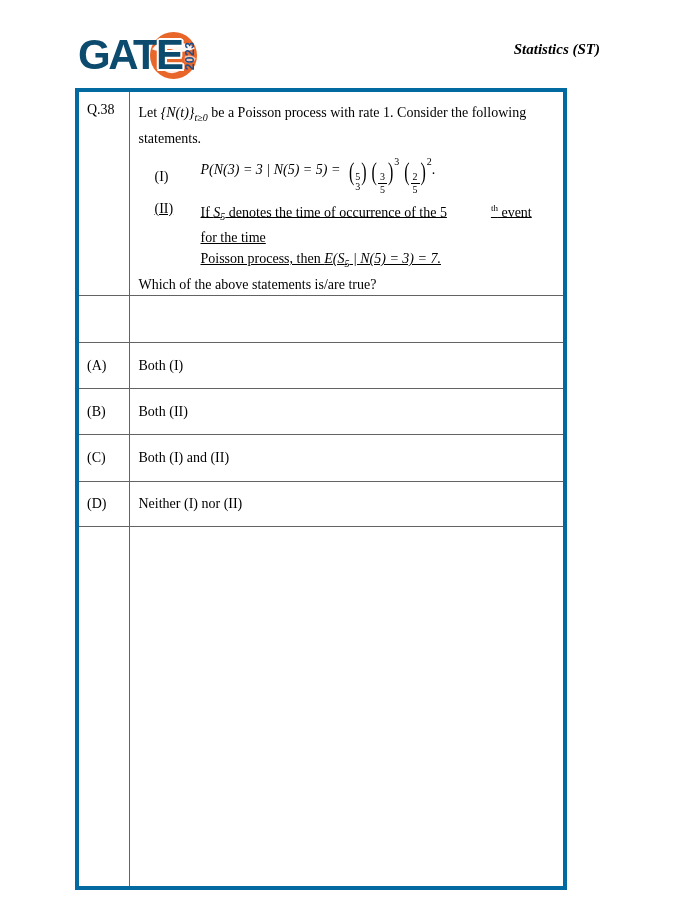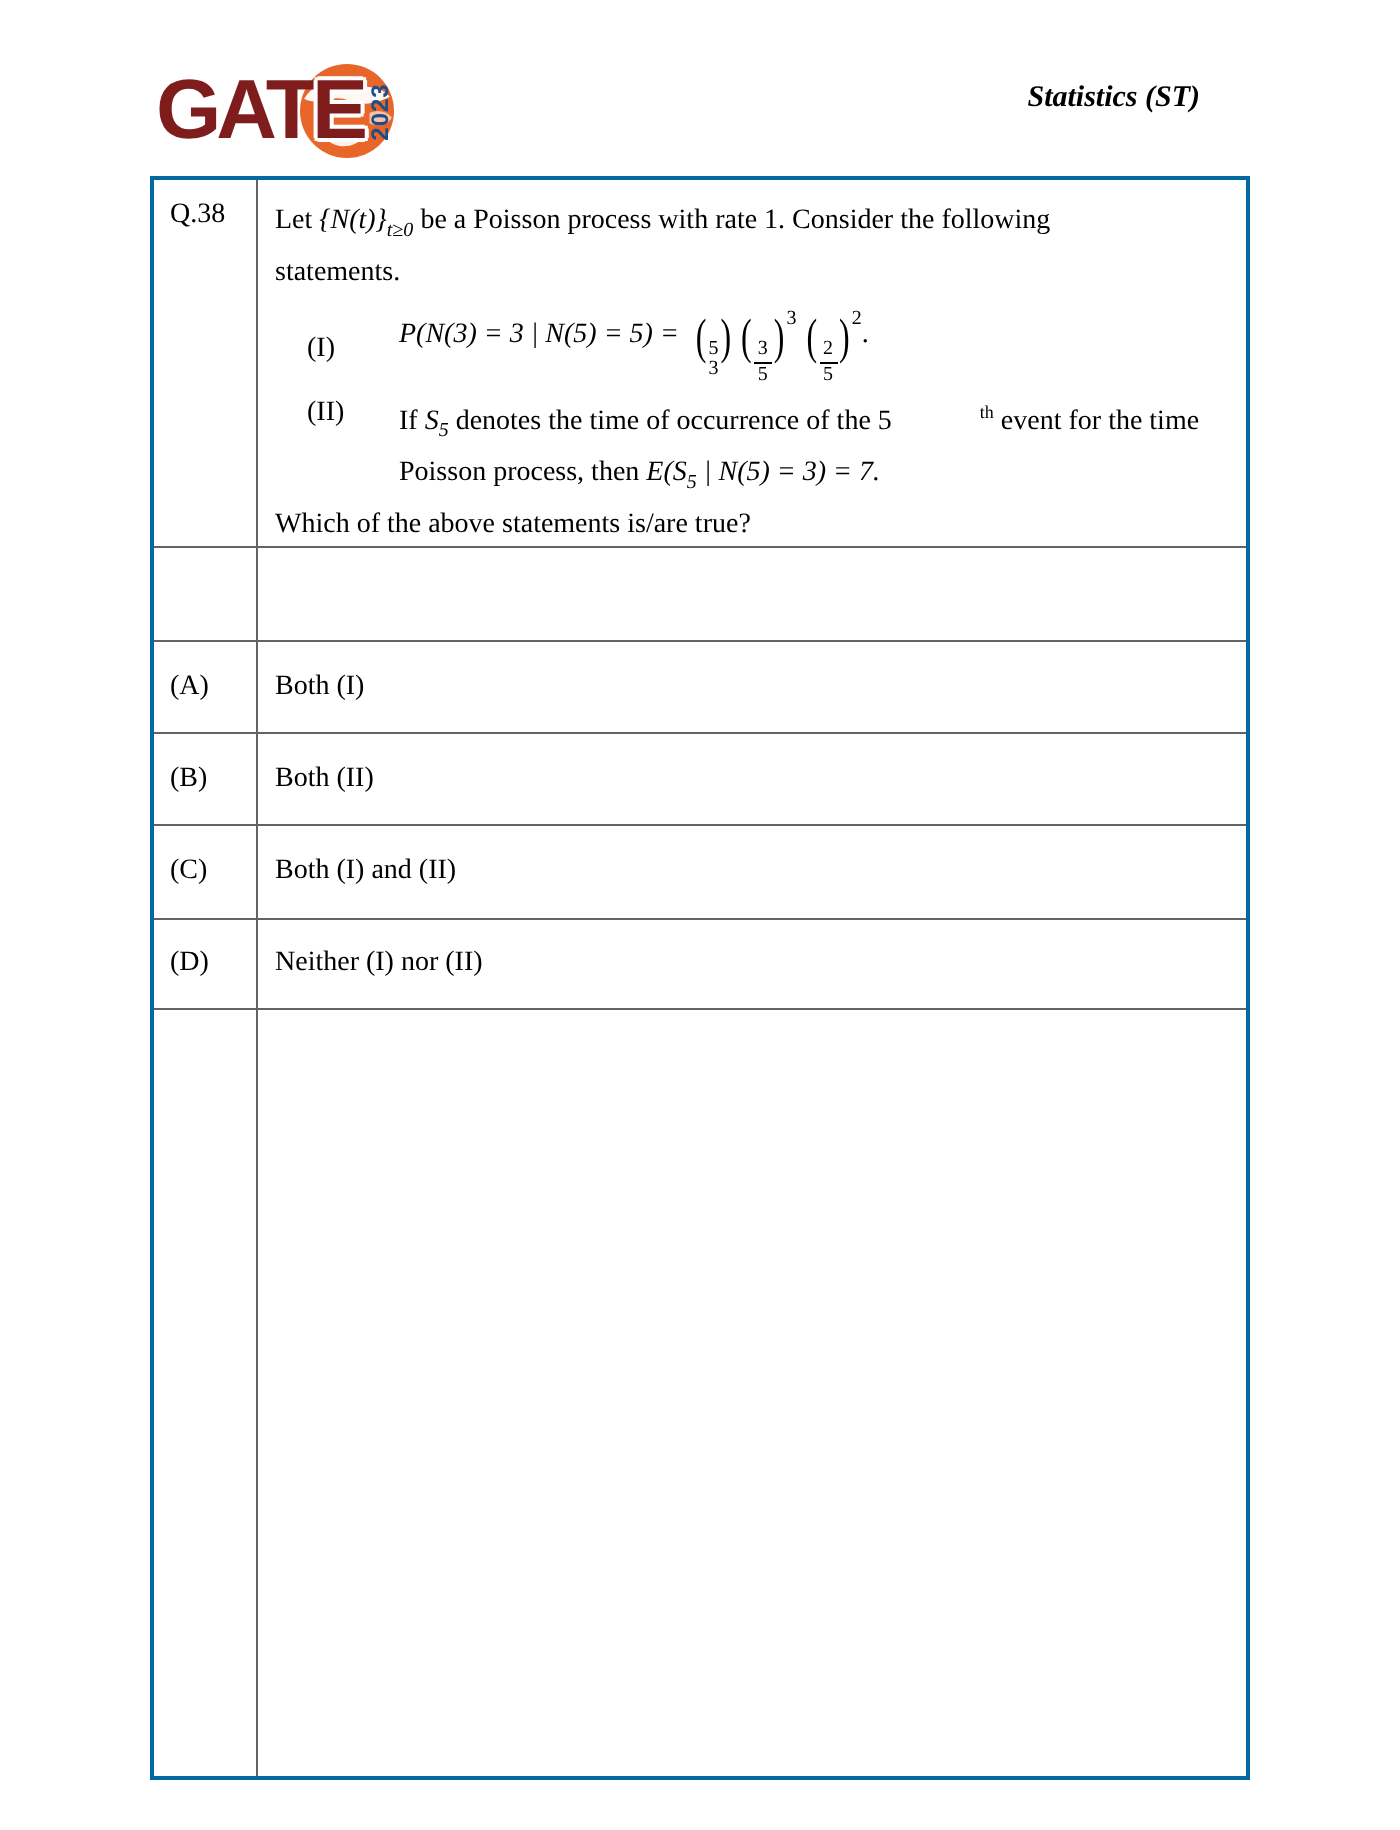--- a/index.html
+++ b/index.html
@@ -10,21 +10,21 @@
     color:#000;
     position:relative;
     overflow:hidden;
   }
   
   .logo { position:absolute; left:78px; top:29px; width:130px; height:54px; }
   .logo-text {
     position:relative; z-index:2;
     font-family:"Liberation Sans", sans-serif;
     font-weight:800; font-size:42px; line-height:52px;
-    color:#7f1d1d; letter-spacing:-2.5px;
+    color:#0c4a6e; letter-spacing:-2.5px;
   }
   .logo-e {
     text-shadow: 2px 0 0 #fff, -2px 0 0 #fff, 0 2px 0 #fff, 0 -2px 0 #fff,
                  1.5px 1.5px 0 #fff, -1.5px -1.5px 0 #fff, 1.5px -1.5px 0 #fff, -1.5px 1.5px 0 #fff;
   }
   .globe { position:absolute; left:72px; top:3px; width:47px; height:47px; z-index:1; }
   .globe svg { display:block; width:47px; height:47px; }
   .logo-year {
     position:absolute; right:1px; top:50%;
     transform:translateY(-50%) rotate(180deg);
@@ -33,37 +33,37 @@
     font-weight:700; font-size:12px; letter-spacing:0.5px;
     color:#1d4e8a; z-index:3; line-height:1;
   }
   .subject {
     position:absolute; top:41px; right:100px;
     font-size:15px; font-weight:bold;font-style:italic;
   }
   
   table.qtable {
     position:absolute; left:75px; top:88px;
-    width:550px; height:802px;
+    width:492px; height:802px;
     border-collapse:collapse; table-layout:fixed;
-    border:2px solid #0369a1;
+    border:4px solid #0369a1;
   }
   .qtable td { border:1px solid #636363; font-size:14px; }
   .qnum-cell { vertical-align:top; padding:10px 2px 0 8px; }
   .qbody-cell { vertical-align:top; padding:10px 14px 0 9px; line-height:21px; }
   .opt-label-cell { vertical-align:middle; padding-left:8px; }
   .opt-text-cell  { vertical-align:middle; padding-left:9px; }
   
   .stmts { margin:10px 0 0 16px; }
   .stmt { display:flex; }
   .stmt-label { width:46px; flex-shrink:0; }
   .stmt-body { flex:1; }
   .stmt1 { height:36px; align-items:center; margin-top:4px; }
   .stmt1 .stmt-body { white-space:nowrap; }
-  .stmt2 { margin-top:3px; }
+  .stmt2 { margin-top:3px;text-decoration:underline; }
   .closing { }
   
   .mi { font-style:italic; }
   sub.msub { font-size:10px; font-style:italic;margin-top:12px; }
   sup.msup { font-size:9px;padding-left:44px; }
   .bigparen { display:inline-block; font-size:16px; transform:scaleY(1.55); vertical-align:-3px; }
   .mgroup { white-space:nowrap; margin-left:5px; }
   .vstack, .frac {
     display:inline-flex; flex-direction:column; align-items:center;
     font-size:10px; line-height:10px; vertical-align:-6px; padding:0 1px;

